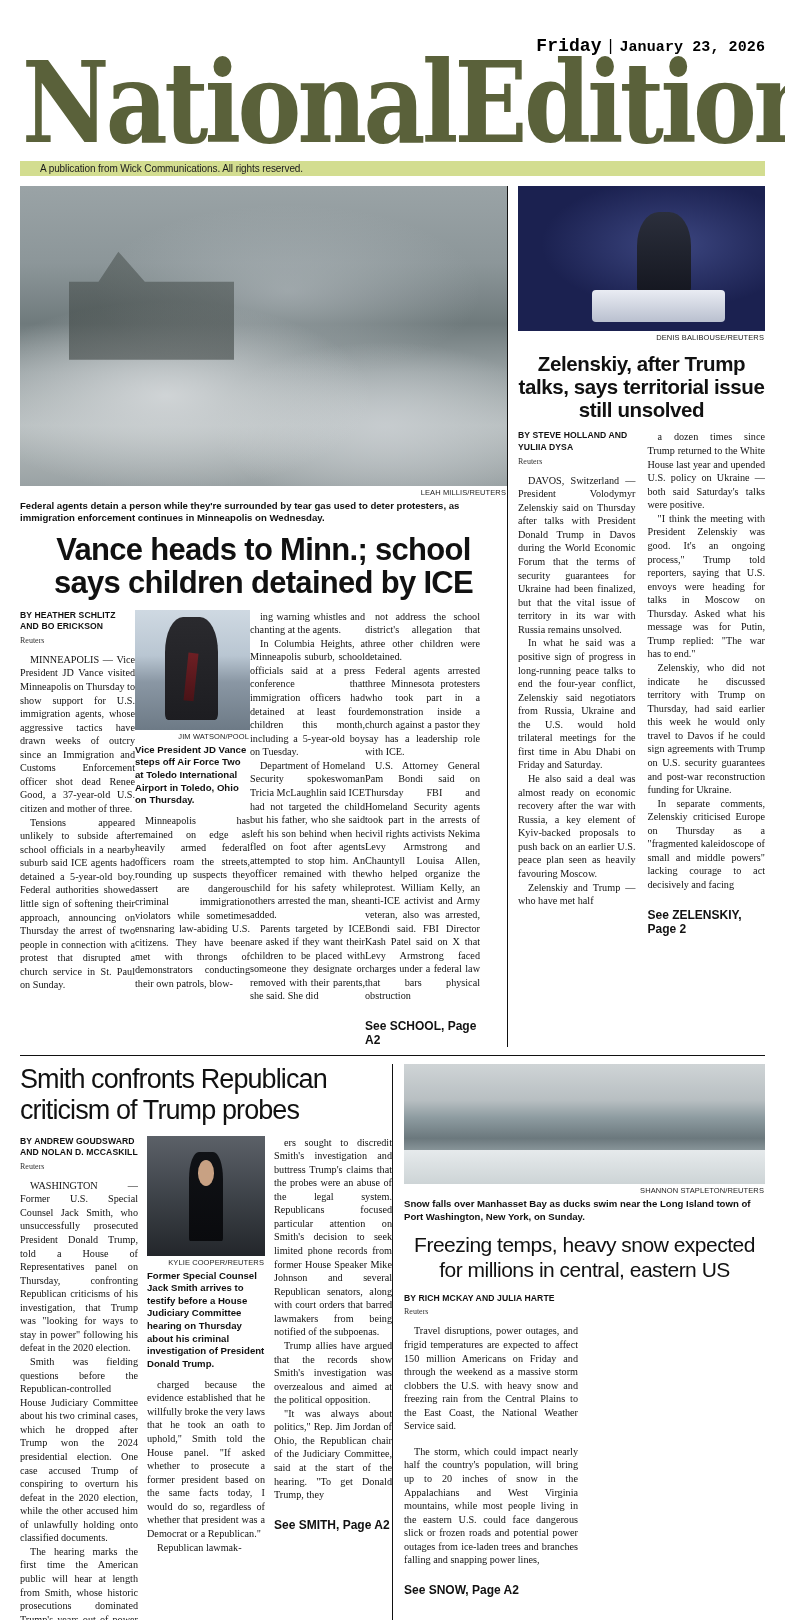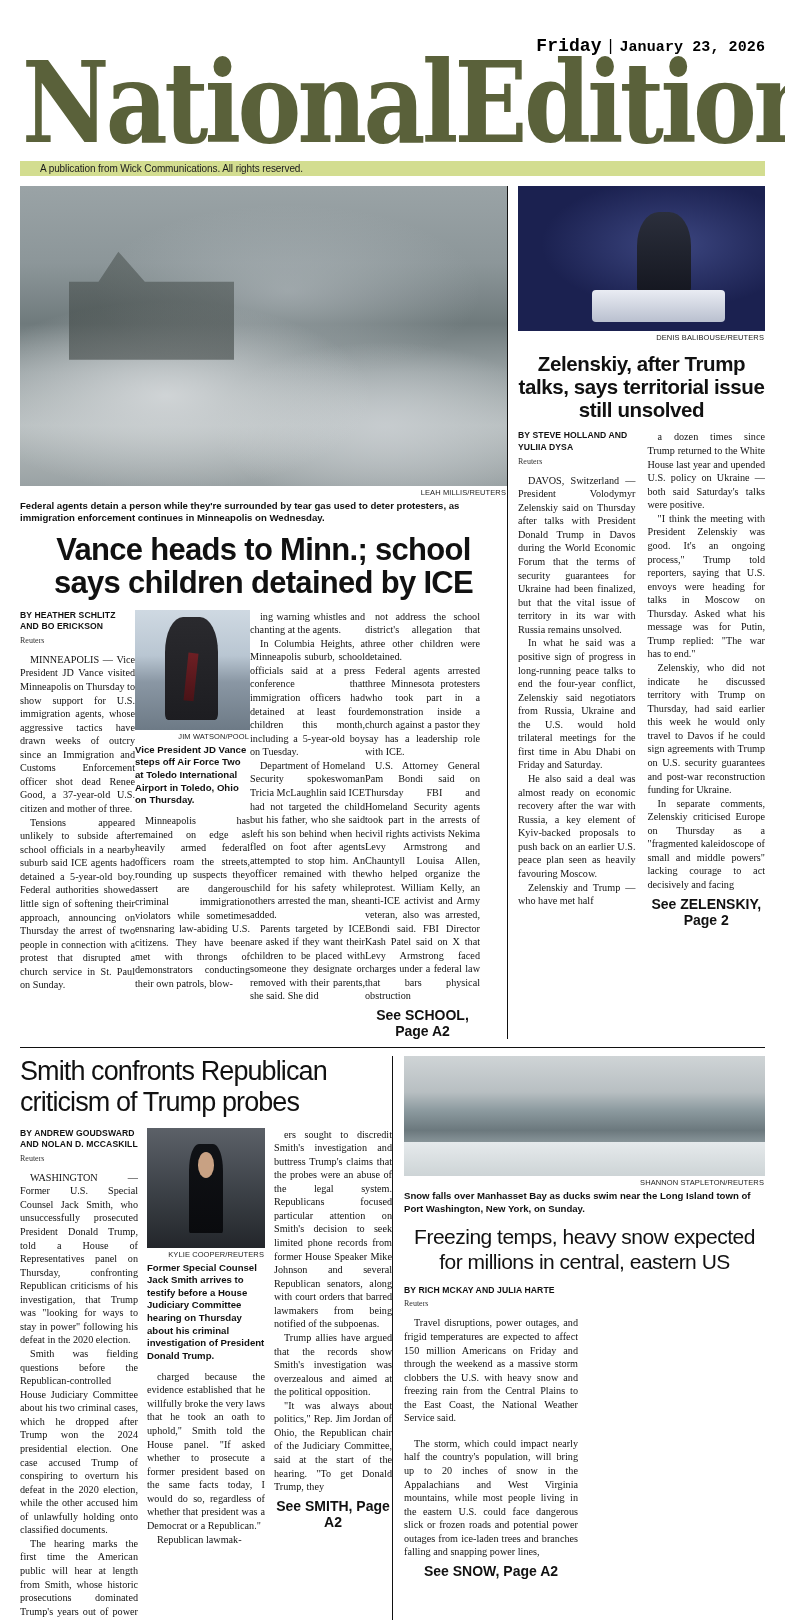--- a/index.html
+++ b/index.html
@@ -157,24 +157,24 @@
     font-size: 10.2px;
     line-height: 1.33;
     text-align: justify;
     text-indent: 10px;
     hyphens: auto;
     -webkit-hyphens: auto;
   }
   .body p.first { text-indent: 10px; }
   .jump {
     font-family: "Liberation Sans", sans-serif;
-    font-size: 14px;
-    font-weight: bold;
-    text-align: center;
-    margin-top: 4px;
+    font-size: 12px;
+    font-weight: bold;
+    text-align: left;
+    margin-top: 16px;
   }
 
   
   .top-wrap { display: flex; margin-top: 10px; }
   .top-left { width: 487px; }
   .top-right { width: 258px; padding-left: 10px; border-left: 1.4px solid #111; }
 
   .hl-vance {
     font-family: "Liberation Sans", sans-serif;
     font-weight: bold;

